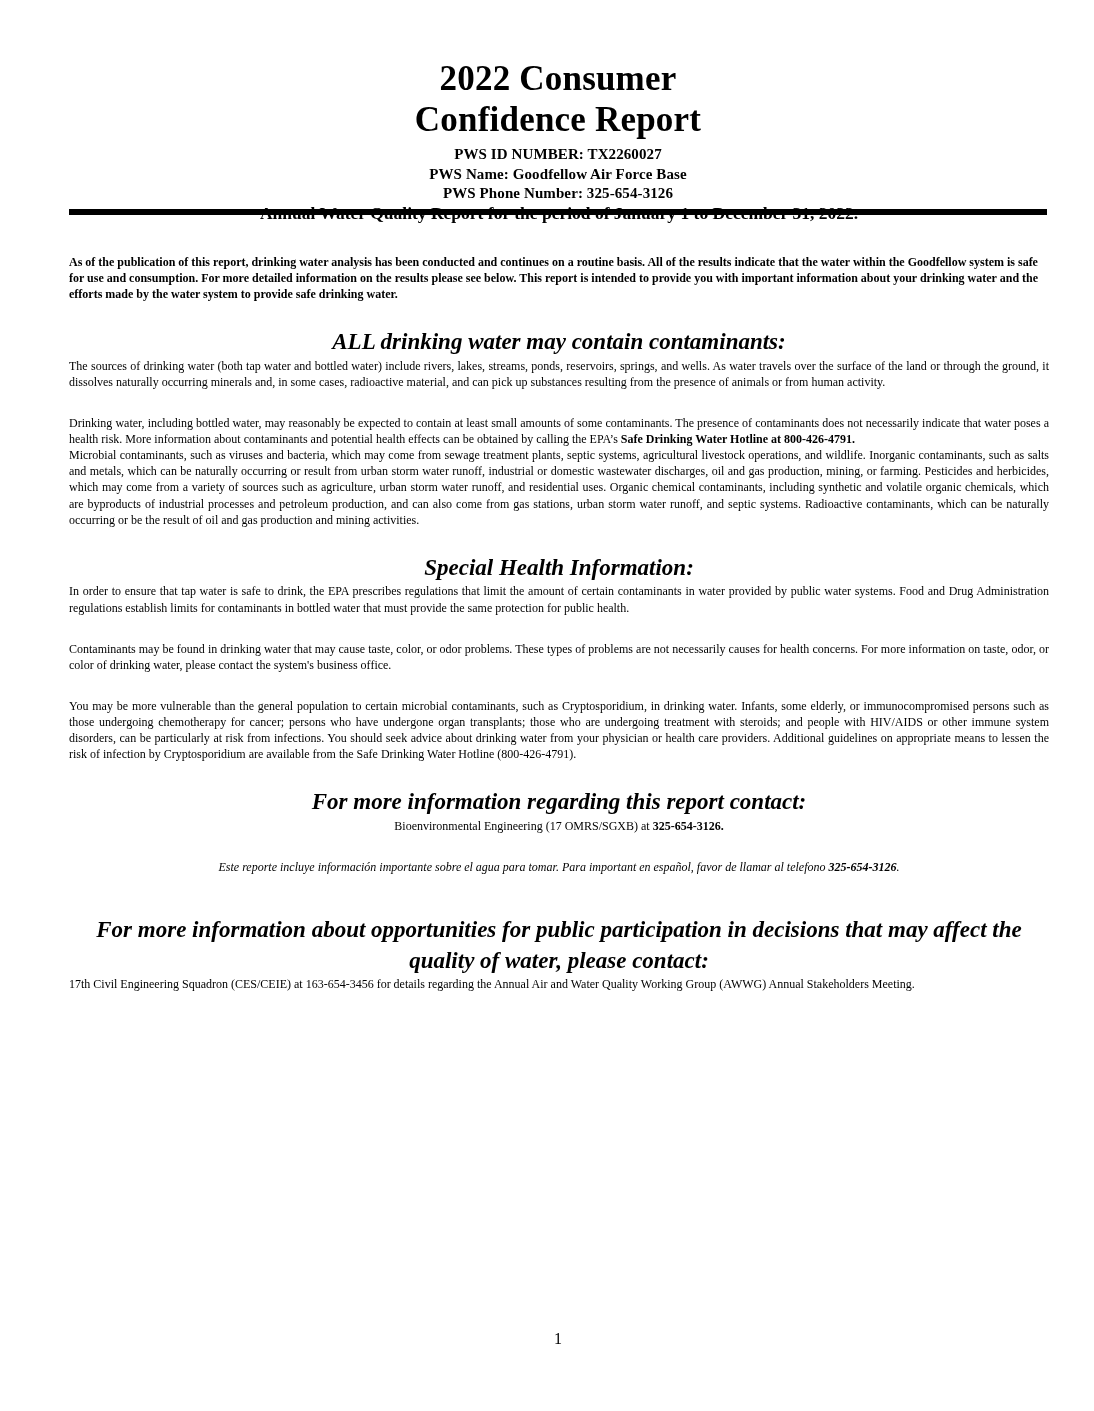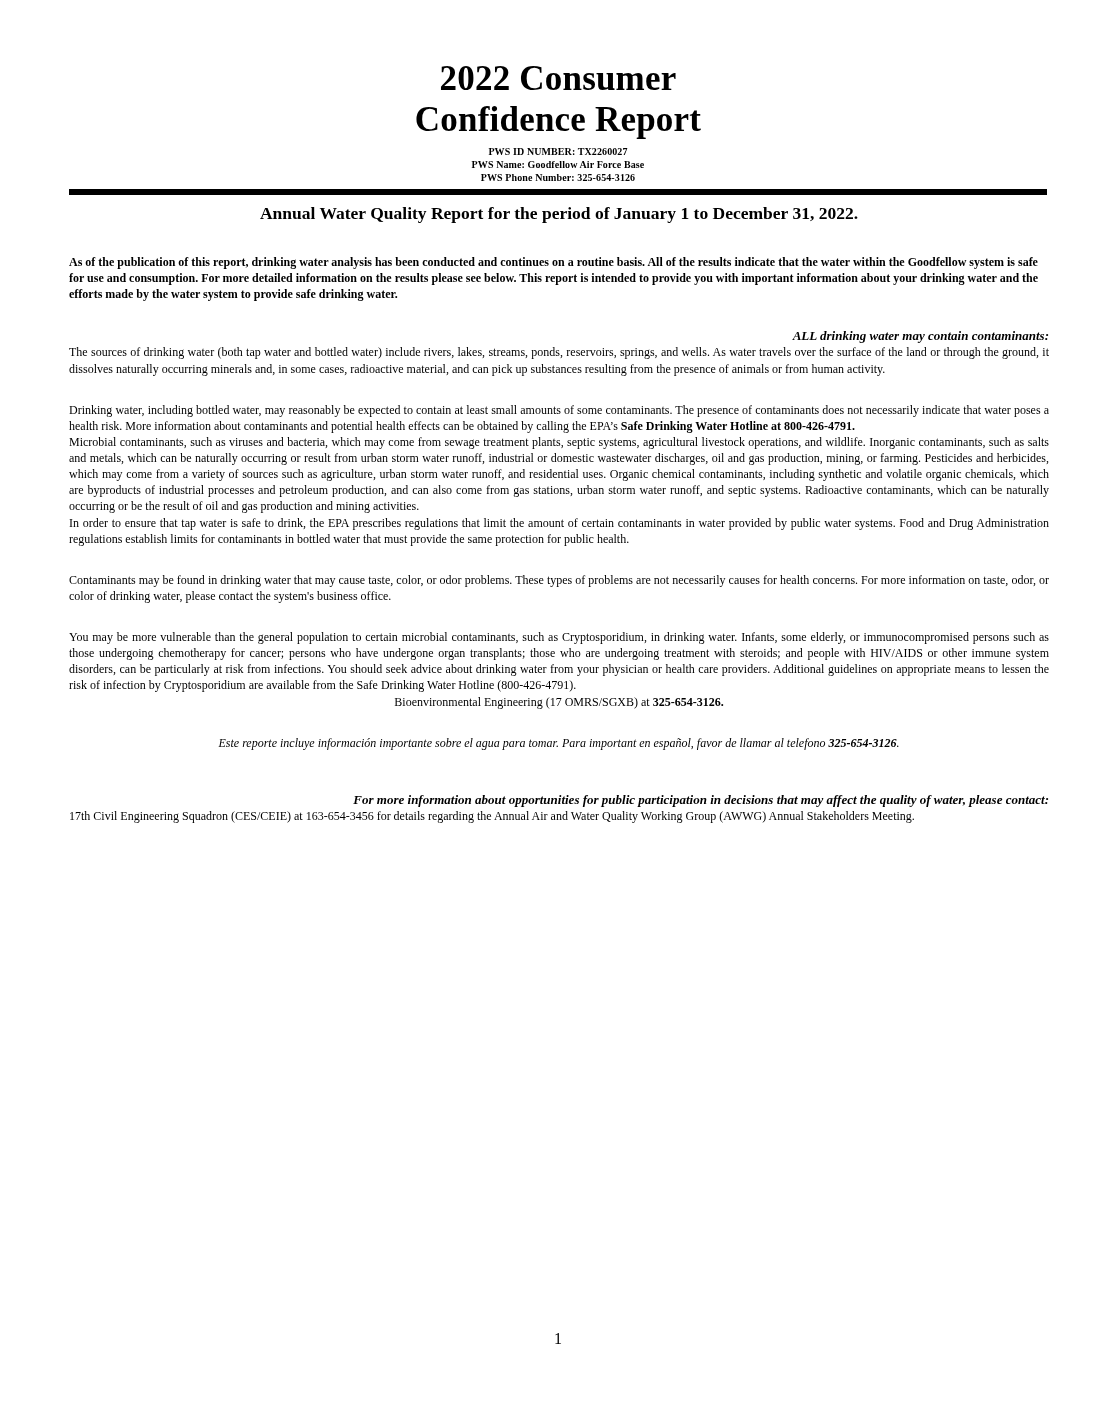--- a/index.html
+++ b/index.html
@@ -32,21 +32,21 @@
   .title-line {
     font-size: 35px;
     font-weight: bold;
     line-height: 1.18;
     letter-spacing: 0.2px;
   }
   .pws-lines {
     margin-top: 4px;
   }
   .pws-line {
-    font-size: 10px;
+    font-size: 15px;
     font-weight: bold;
     line-height: 1.33;
     letter-spacing: 0.1px;
   }
   .header-rule {
     margin: 5px auto 0 auto;
     width: 978px;
     height: 6px;
     background: #000000;
   }
@@ -70,26 +70,26 @@
     line-height: 1.345;
     text-align: justify;
     text-justify: inter-word;
   }
   p.lead {
     font-weight: bold;
     margin-top: 29px;
     text-align: left;
   }
   .section-head {
-    font-size: 13px;
+    font-size: 23px;
     font-weight: bold;
     font-style: italic;
     margin-top: 25px;
     line-height: 1.33;
-    text-align: right;
+    text-align: center;
   }
   .section-head.tight { margin-top: 40px; }
   p.body-para { margin-top: 0px; }
   p.spaced { margin-top: 25px; }
   p.nojust { text-align: center; }
   b.bold { font-weight: bold; }
   .ital { font-style: italic; }
   .bolditalic { font-weight: bold; font-style: italic; }
 
   .page-number {
@@ -123,26 +123,28 @@
 
     <p class="lead">As of the publication of this report, drinking water analysis has been conducted and continues on a routine basis.  All of the results indicate that the water within the Goodfellow system is safe for use and consumption.  For more detailed information on the results please see below. This report is intended to provide you with important information about your drinking water and the efforts made by the water system to provide safe drinking water.</p>
 
     <div class="section-head">ALL drinking water may contain contaminants:</div>
     <p class="body-para">The sources of drinking water (both tap water and bottled water) include rivers, lakes, streams, ponds, reservoirs, springs, and wells. As water travels over the surface of the land or through the ground, it dissolves naturally occurring minerals and, in some cases, radioactive material, and can pick up substances resulting from the presence of animals or from human activity.</p>
 
     <p class="spaced"><span>Drinking water, including bottled water, may reasonably be expected to contain at least small amounts of some contaminants. The presence of contaminants does not necessarily indicate that water poses a health risk. More information about contaminants and potential health effects can be obtained by calling the EPA’s </span><b class="bold">Safe Drinking Water Hotline at 800-426-4791.</b></p>
 
     <p class="body-para">Microbial contaminants, such as viruses and bacteria, which may come from sewage treatment plants, septic systems, agricultural livestock operations, and wildlife. Inorganic contaminants, such as salts and metals, which can be naturally occurring or result from urban storm water runoff, industrial or domestic wastewater discharges, oil and gas production, mining, or farming. Pesticides and herbicides, which may come from a variety of sources such as agriculture, urban storm water runoff, and residential uses. Organic chemical contaminants, including synthetic and volatile organic chemicals, which are byproducts of industrial processes and petroleum production, and can also come from gas stations, urban storm water runoff, and septic systems. Radioactive contaminants, which can be naturally occurring or be the result of oil and gas production and mining activities.</p>
 
+    <div class="section-head">Special Health Information:</div>
     <p class="body-para">In order to ensure that tap water is safe to drink, the EPA prescribes regulations that limit the amount of certain contaminants in water provided by public water systems. Food and Drug Administration regulations establish limits for contaminants in bottled water that must provide the same protection for public health.</p>
 
     <p class="spaced">Contaminants may be found in drinking water that may cause taste, color, or odor problems. These types of problems are not necessarily causes for health concerns. For more information on taste, odor, or color of drinking water, please contact the system's business office.</p>
 
     <p class="spaced">You may be more vulnerable than the general population to certain microbial contaminants, such as Cryptosporidium, in drinking water. Infants, some elderly, or immunocompromised persons such as those undergoing chemotherapy for cancer; persons who have undergone organ transplants; those who are undergoing treatment with steroids; and people with HIV/AIDS or other immune system disorders, can be particularly at risk from infections. You should seek advice about drinking water from your physician or health care providers. Additional guidelines on appropriate means to lessen the risk of infection by Cryptosporidium are available from the Safe Drinking Water Hotline (800-426-4791).</p>
 
+    <div class="section-head">For more information regarding this report contact:</div>
     <p class="body-para nojust"><span>Bioenvironmental Engineering (17 OMRS/SGXB) at </span><b class="bold">325-654-3126.</b></p>
 
     <p class="spaced nojust"><span class="ital">Este reporte incluye información importante sobre el agua para tomar. Para important en español, favor de llamar al telefono </span><span class="bolditalic">325-654-3126</span><span class="ital">.</span></p>
 
     <div class="section-head tight">For more information about opportunities for public participation in decisions that may affect the quality of water, please contact:</div>
     <p class="body-para">17th Civil Engineering Squadron (CES/CEIE) at 163-654-3456 for details regarding the Annual Air and Water Quality Working Group (AWWG) Annual Stakeholders Meeting.</p>
 
   </div>
 
   <div class="page-number">1</div>

